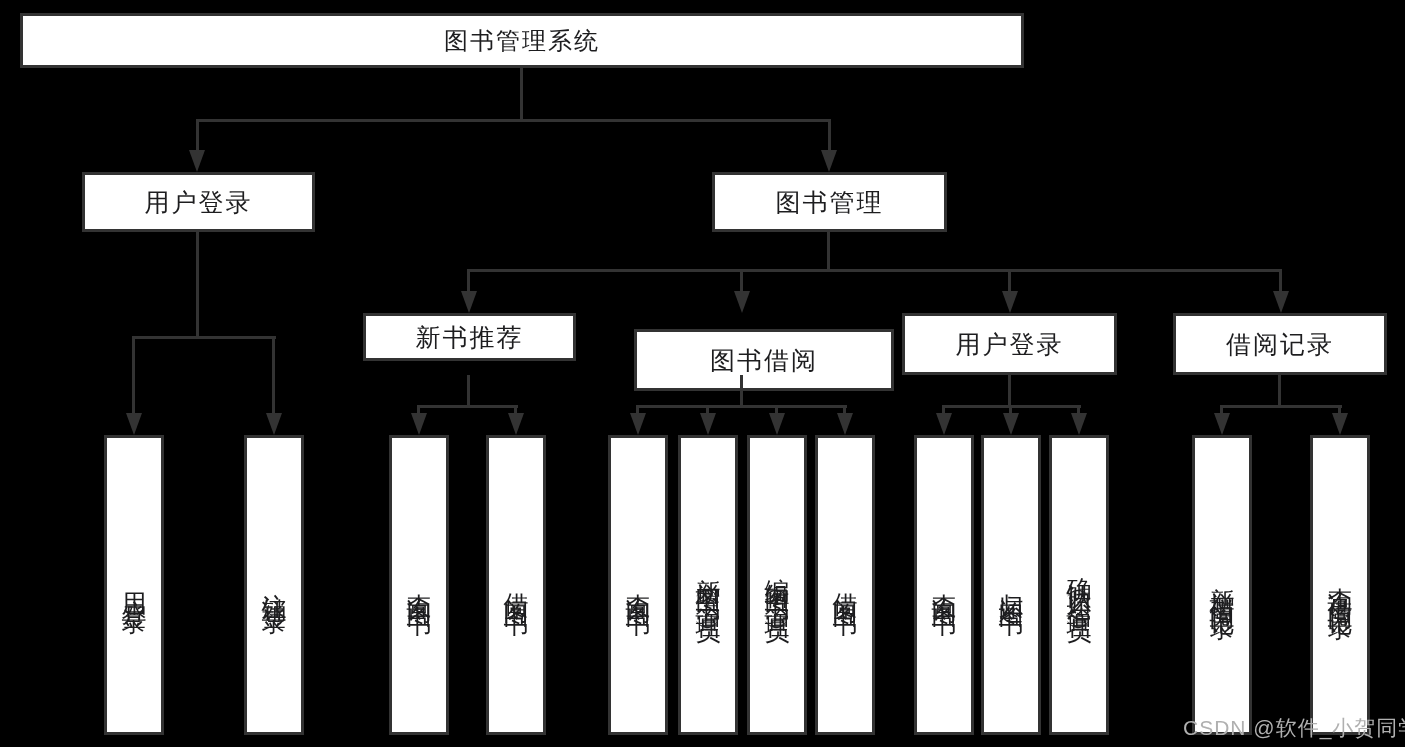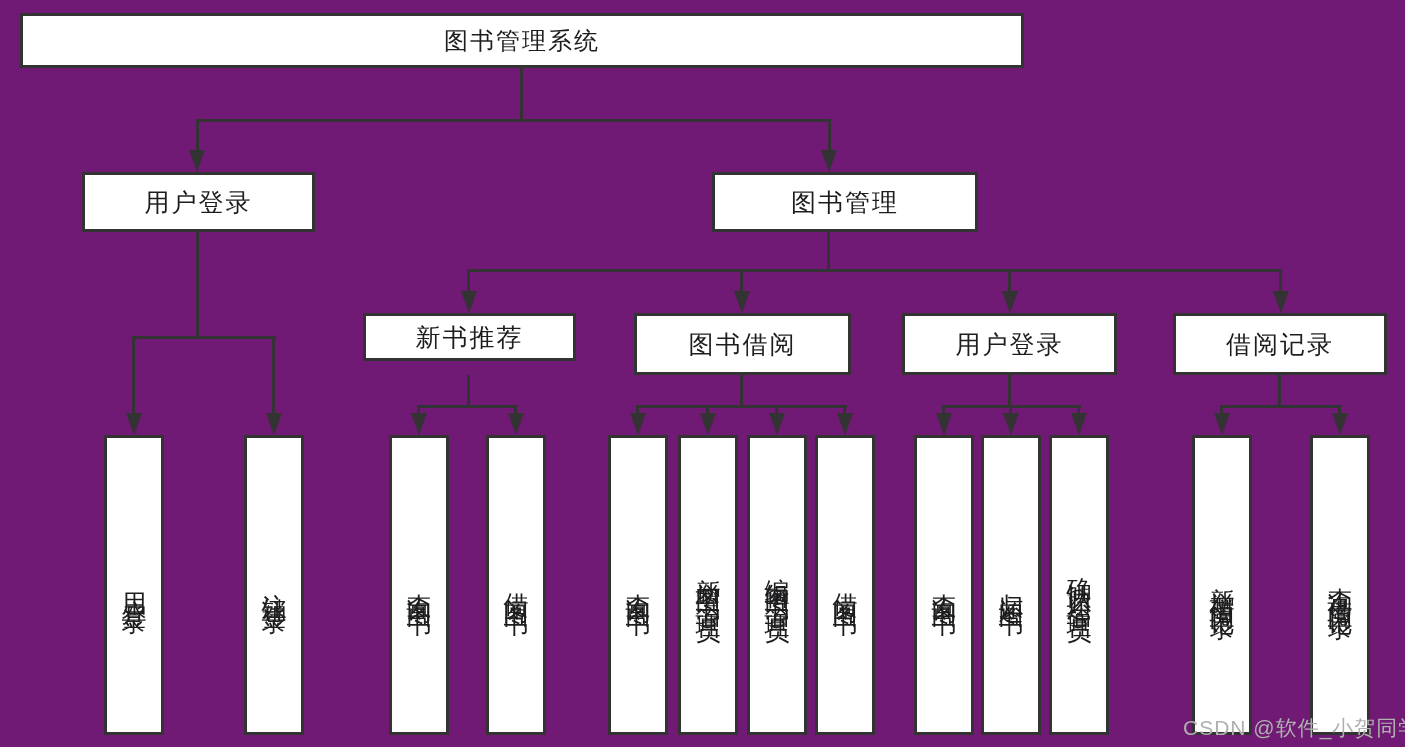--- a/index.html
+++ b/index.html
@@ -1,17 +1,17 @@
 <!DOCTYPE html>
 <html><head>
 <meta charset="utf-8">
 <style>
   html,body{margin:0;padding:0;background:#fff;}
   .stage{
-    position:relative;width:1405px;height:747px;background:#701a75;overflow:hidden;
+    position:relative;width:1405px;height:747px;background:#000000;overflow:hidden;
     font-family:"Liberation Sans","DejaVu Sans",sans-serif;color:#1d1d1f;
   }
   .node{
     position:absolute;box-sizing:border-box;background:#ffffff;
     border:3px solid #333333;display:flex;align-items:center;justify-content:center;
     text-align:center;
   }
   .h-node{font-size:25px;letter-spacing:2px;}
   .root-node{font-size:24px;letter-spacing:2px;}
   .leaf{
@@ -31,24 +31,24 @@
   }
 </style>
 </head>
 <body>
 
 <div class="stage">
 
   <div class="node root-node" style="left:20px;top:13px;width:1004px;height:55px">图书管理系统</div>
 
   <div class="node h-node" style="left:82px;top:172px;width:233px;height:60px">用户登录</div>
-  <div class="node h-node" style="left:712px;top:172px;width:266px;height:60px">图书管理</div>
+  <div class="node h-node" style="left:712px;top:172px;width:235px;height:60px">图书管理</div>
 
   <div class="node h-node" style="left:363px;top:313px;width:213px;height:48px">新书推荐</div>
-  <div class="node h-node" style="left:634px;top:313px;width:217px;height:62px">图书借阅</div>
+  <div class="node h-node" style="left:634px;top:329px;width:260px;height:62px">图书借阅</div>
   <div class="node h-node" style="left:902px;top:313px;width:215px;height:62px">用户登录</div>
   <div class="node h-node" style="left:1173px;top:313px;width:214px;height:62px">借阅记录</div>
 
   <div class="node leaf" style="left:104px;top:435px;width:60px;height:300px">用户登录</div>
   <div class="node leaf" style="left:244px;top:435px;width:60px;height:300px">注销登录</div>
   <div class="node leaf" style="left:389px;top:435px;width:60px;height:300px">查询图书</div>
   <div class="node leaf" style="left:486px;top:435px;width:60px;height:300px">借阅图书</div>
   <div class="node leaf" style="left:608px;top:435px;width:60px;height:300px">查询图书</div>
   <div class="node leaf" style="left:678px;top:435px;width:60px;height:300px">新增图书（管理员）</div>
   <div class="node leaf" style="left:747px;top:435px;width:60px;height:300px">编辑图书（管理员）</div>

